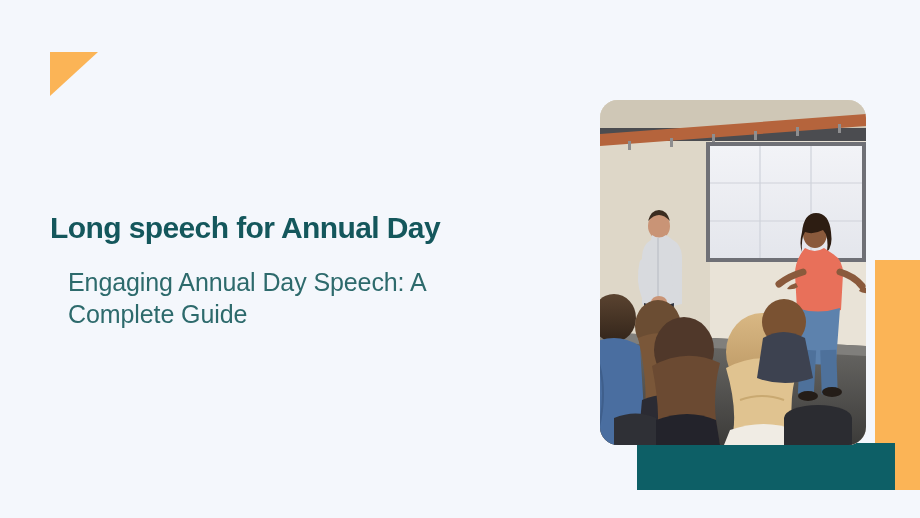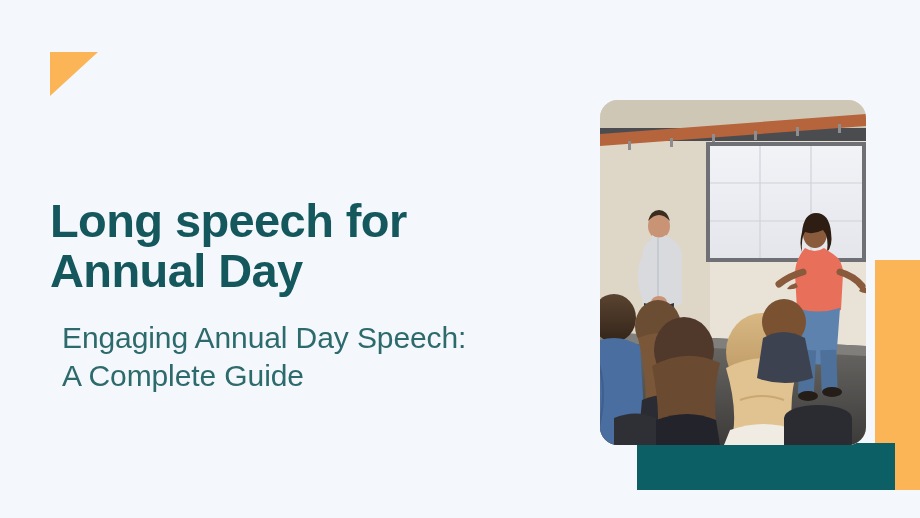--- a/index.html
+++ b/index.html
@@ -87,36 +87,36 @@
     position: absolute;
     left: -1px;
     right: -1px;
     top: 9px;
     height: 2px;
     background: #f4f7fc;
     pointer-events: none;
   }
 
   .headline {
-    font-size: 47px;
+    font-size: 30px;
     line-height: 1.07;
     font-weight: 700;
     color: #14575c;
     letter-spacing: -0.6px;
-    margin: 0 0 22px 0;
+    margin: 16px 0 22px 0;
     font-family: "Liberation Sans", sans-serif;
   }
 
   .subhead {
-    font-size: 30px;
+    font-size: 25px;
     line-height: 1.28;
     font-weight: 400;
     color: #2d6a6c;
     letter-spacing: -0.1px;
-    margin: 12px;
+    margin: 18px;
     font-family: "Liberation Sans", sans-serif;
   }
 
   
   .photo {
     position: absolute;
     left: 600px;
     top: 100px;
     width: 266px;
     height: 345px;

